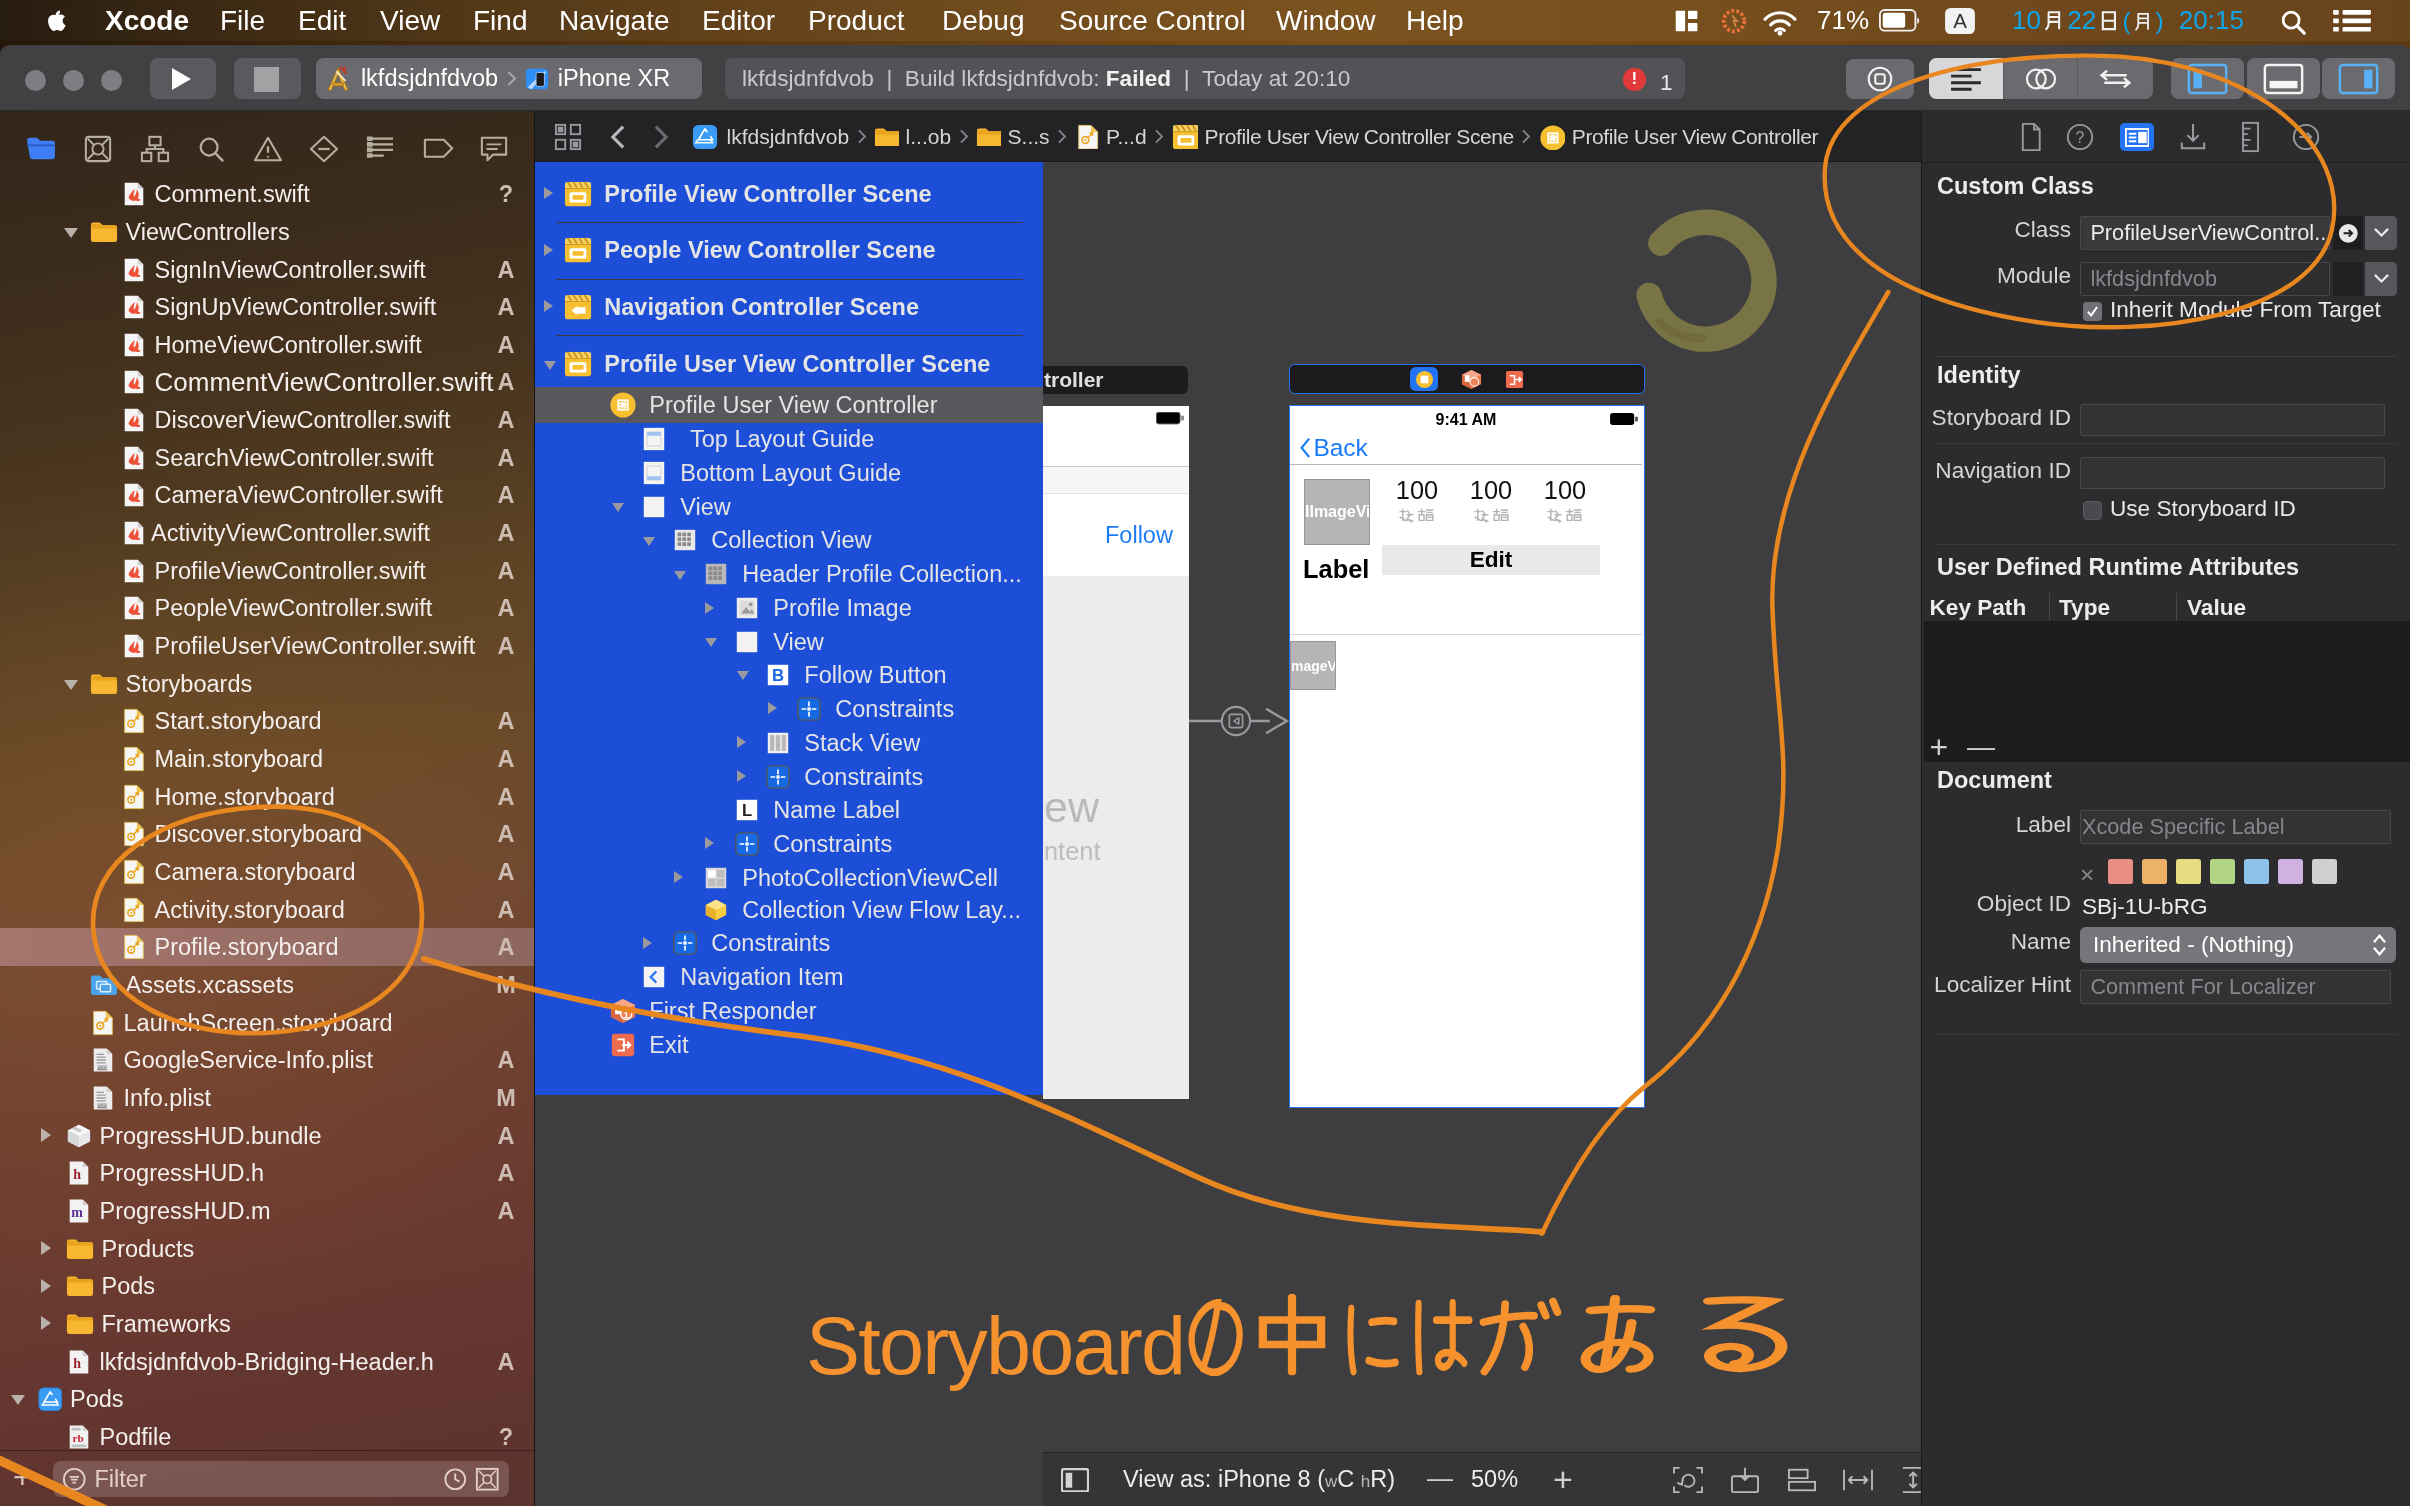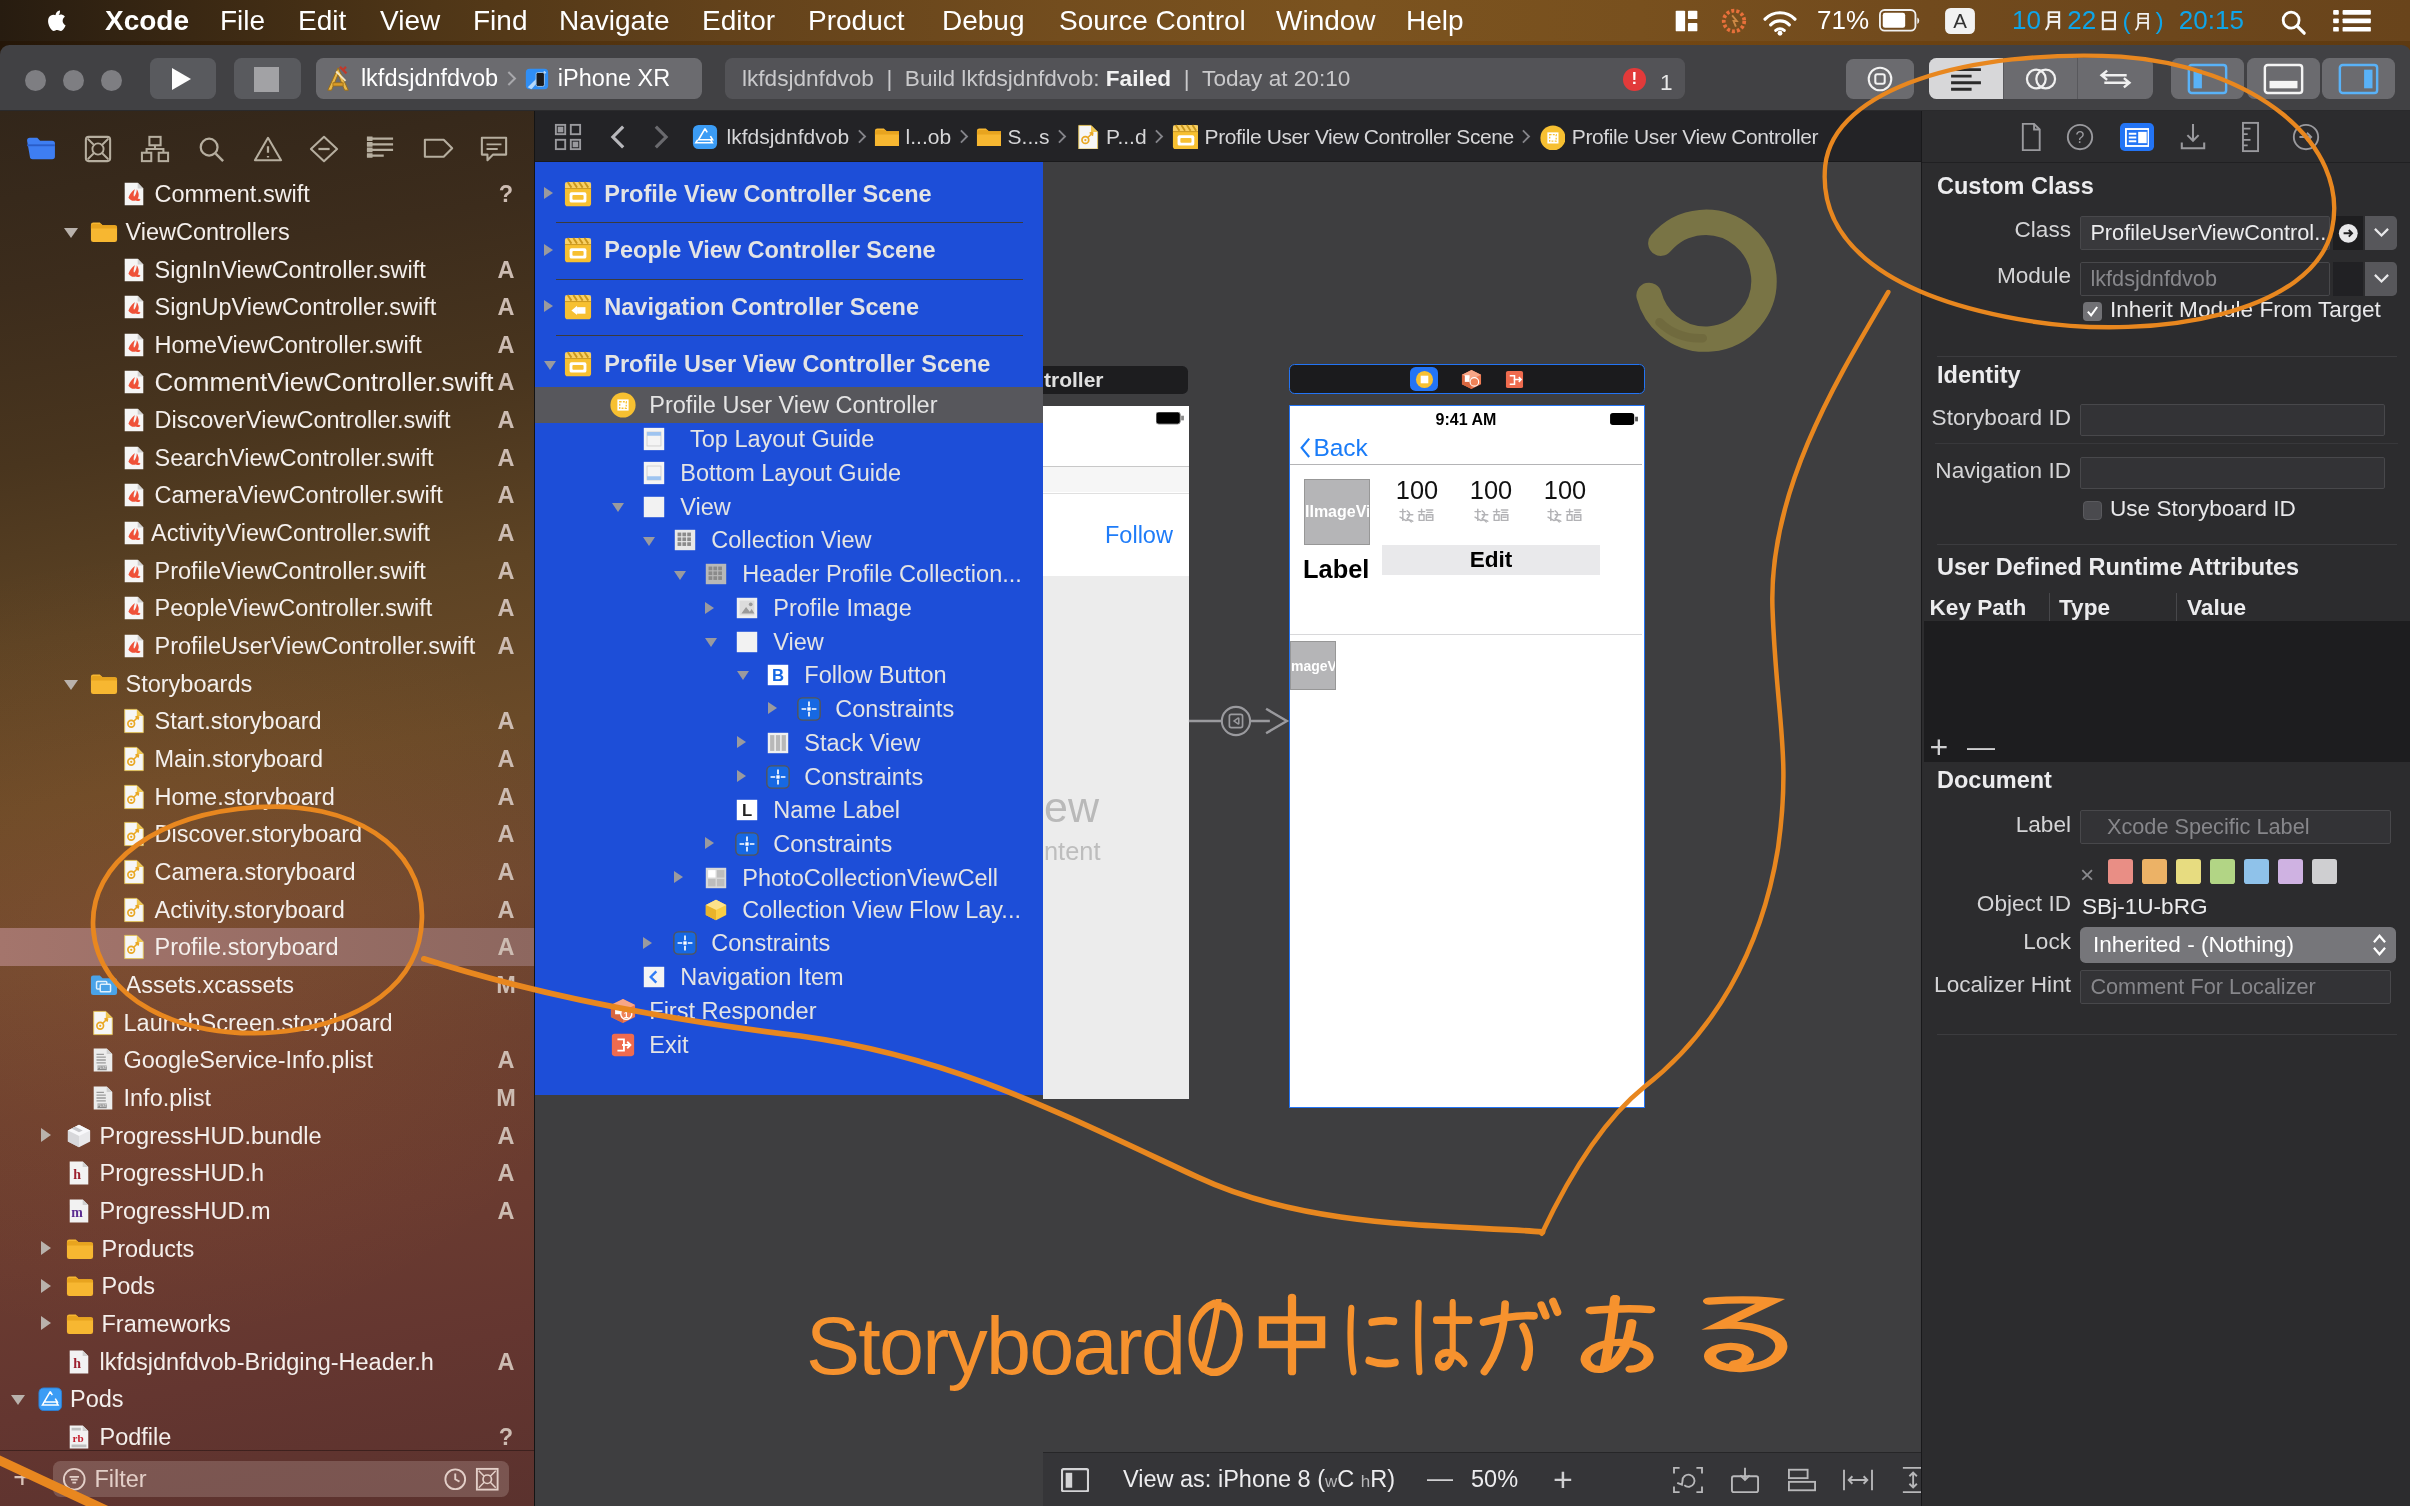--- a/index.html
+++ b/index.html
@@ -1299,32 +1299,32 @@
 <div class="abs" style="left:7.5px;top:484px;color:#ececee;font-size:22.6px;font-weight:bold">Key Path</div>
 <div class="abs" style="left:137px;top:484px;color:#ececee;font-size:22.6px;font-weight:bold">Type</div>
 <div class="abs" style="left:265px;top:484px;color:#ececee;font-size:22.6px;font-weight:bold">Value</div>
 <div class="abs" style="left:127px;top:482px;width:0.9px;height:28px;background:#48484b"></div>
 <div class="abs" style="left:254px;top:482px;width:0.9px;height:28px;background:#48484b"></div>
 <div class="abs" style="left:1.9px;top:510px;width:486px;height:141px;background:#1d1d1f"></div>
 <div class="abs" style="left:7.5px;top:618px;color:#d0d0d2;font-size:32px;font-weight:300">+</div>
 <div class="abs" style="left:45px;top:620px;color:#d0d0d2;font-size:28px">—</div>
 <div class="abs" style="left:15px;top:656px;color:#ececee;font-size:23.5px;font-weight:bold">Document</div>
 <div class="abs" style="left:0;top:701px;width:149px;text-align:right;color:#d4d4d6;font-size:22.6px;">Label</div>
-<div class="abs" style="left:158px;top:699px;width:311px;height:34px;background:#333336;border:0.9px solid #48484b;border-radius:1.9px;color:#87878b;font-size:21.7px;line-height:32px;padding-left:26px;overflow:hidden;white-space:nowrap">Xcode Specific Label</div>
+<div class="abs" style="left:158px;top:699px;width:311px;height:34px;background:#333336;border:0.9px solid #48484b;border-radius:1.9px;color:#87878b;font-size:21.7px;line-height:32px;padding-left:1px;overflow:hidden;white-space:nowrap">Xcode Specific Label</div>
 <div class="abs" style="left:158px;top:750px;color:#8a8a8e;font-size:24.5px">×</div>
 <div class="abs" style="left:186px;top:748px;width:24.5px;height:24.5px;border-radius:2.8px;background:#e98e85"></div>
 <div class="abs" style="left:220px;top:748px;width:24.5px;height:24.5px;border-radius:2.8px;background:#ecb266"></div>
 <div class="abs" style="left:254px;top:748px;width:24.5px;height:24.5px;border-radius:2.8px;background:#e7dc80"></div>
 <div class="abs" style="left:288px;top:748px;width:24.5px;height:24.5px;border-radius:2.8px;background:#b2d585"></div>
 <div class="abs" style="left:322px;top:748px;width:24.5px;height:24.5px;border-radius:2.8px;background:#8fc2ea"></div>
 <div class="abs" style="left:356px;top:748px;width:24.5px;height:24.5px;border-radius:2.8px;background:#cfb2e2"></div>
 <div class="abs" style="left:390px;top:748px;width:24.5px;height:24.5px;border-radius:2.8px;background:#cfcfd1"></div>
 <div class="abs" style="left:0;top:780px;width:149px;text-align:right;color:#d4d4d6;font-size:22.6px;">Object ID</div>
 <div class="abs" style="left:160px;top:783px;color:#ececee;font-size:22.6px">SBj-1U-bRG</div>
-<div class="abs" style="left:0;top:818px;width:149px;text-align:right;color:#d4d4d6;font-size:22.6px;">Lock</div>
+<div class="abs" style="left:0;top:818px;width:149px;text-align:right;color:#d4d4d6;font-size:22.6px;">Name</div>
 <div class="abs" style="left:158px;top:816px;width:316px;height:36px;background:#76767a;border-radius:5.6px;color:#fff;font-size:22.6px;line-height:36px;padding-left:13px">Inherited - (Nothing)<span class="abs" style="right:7.5px;top:4.7px">
         <svg width="19" height="26" viewBox="0 0 20 28" style="">
           <path d="M4 11 L10 4 L16 11 M4 17 L10 24 L16 17" stroke="#fff" stroke-width="2.4" fill="none"></path>
         </svg>
       </span></div>
 <div class="abs" style="left:0;top:861px;width:149px;text-align:right;color:#d4d4d6;font-size:22.6px;">Localizer Hint</div>
 <div class="abs" style="left:158px;top:859px;width:311px;height:34px;background:#333336;border:0.9px solid #48484b;border-radius:1.9px;color:#87878b;font-size:21.7px;line-height:32px;padding-left:9.4px;overflow:hidden;white-space:nowrap">Comment For Localizer</div>
 <div class="abs" style="left:15px;top:923px;width:460px;height:0.9px;background:#3c3c3f"></div>
 </div>
 <svg class="abs" width="2411" height="1507" viewBox="0 0 2560 1600" style="left:0;top:0;pointer-events:none">

